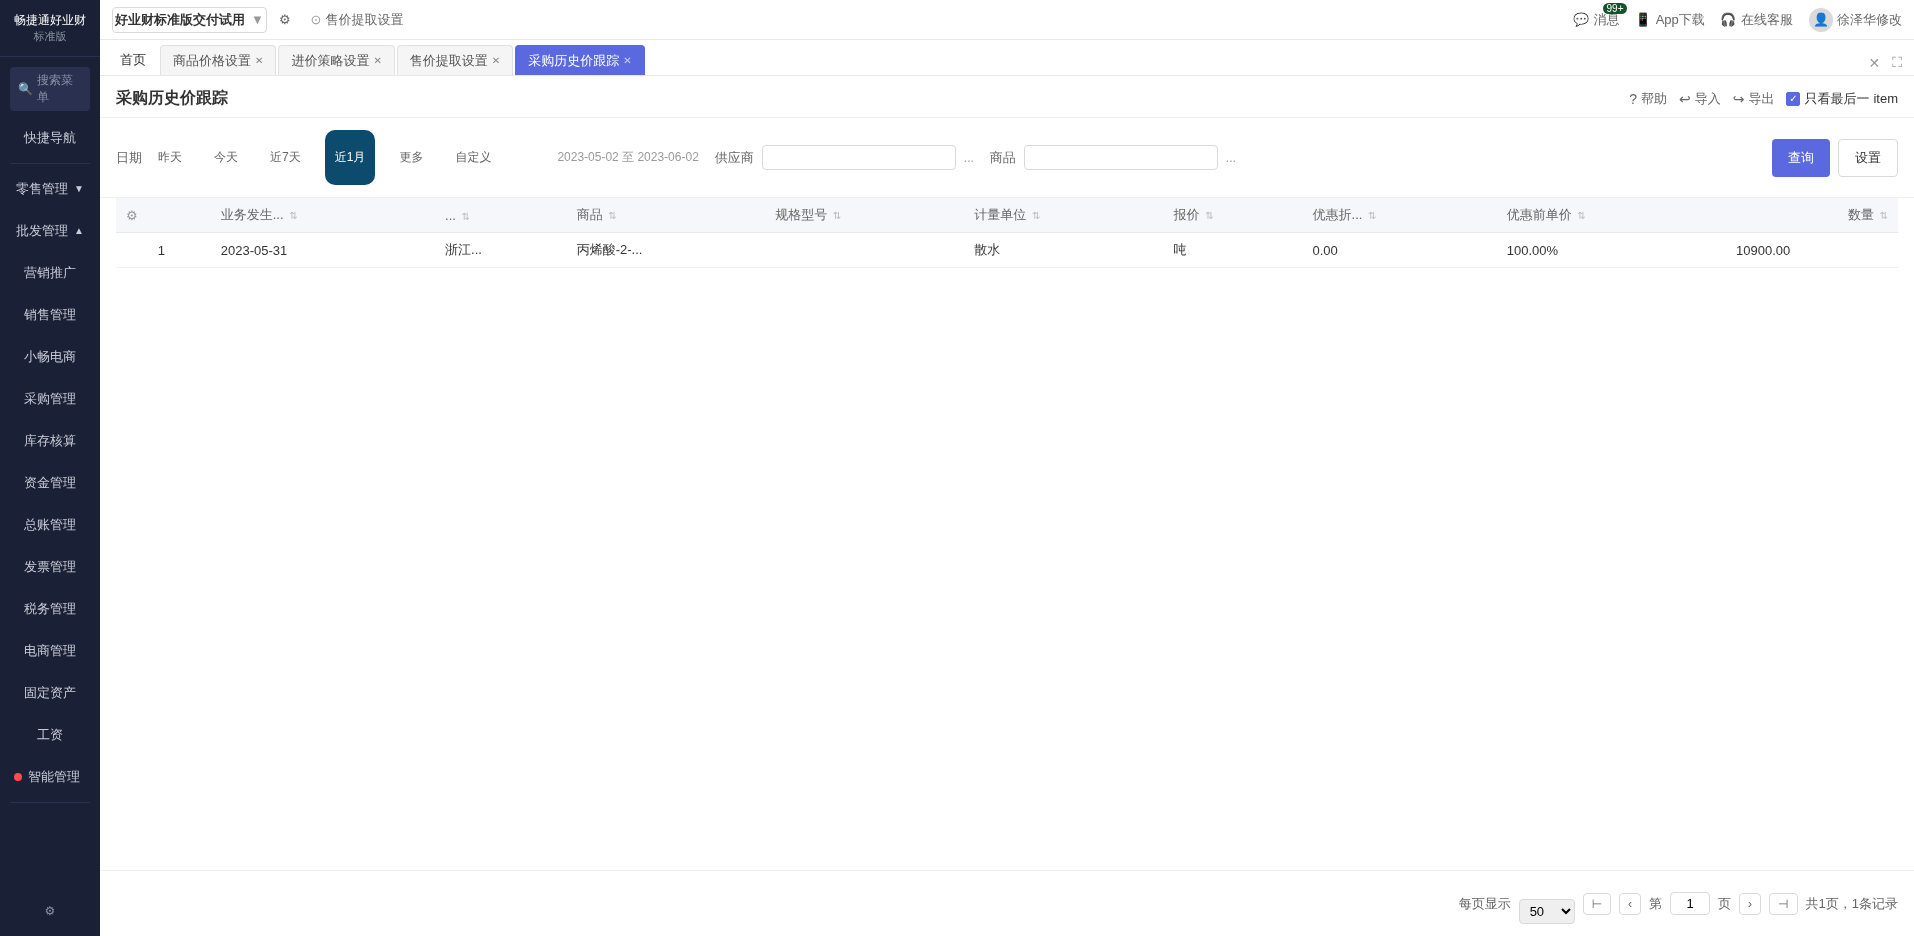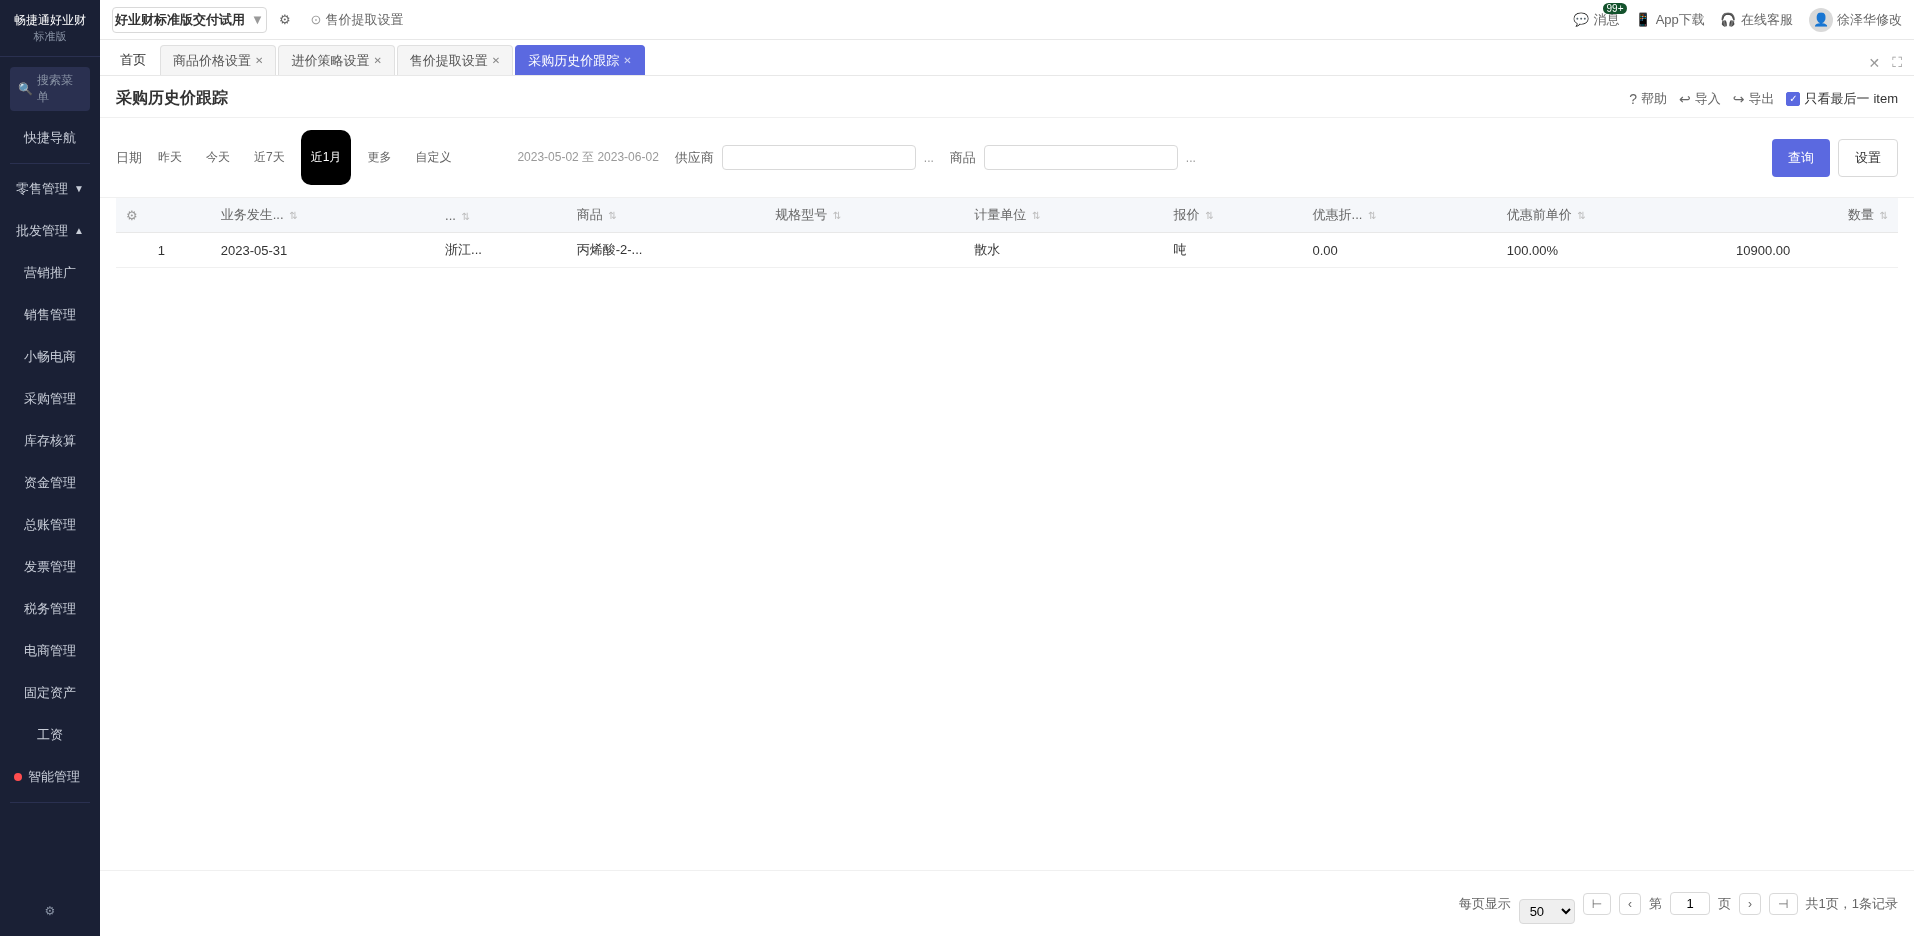--- a/index.html
+++ b/index.html
@@ -54,23 +54,23 @@
     .page-header-actions { display: flex; align-items: center; gap: 12px; }
     .header-action-btn { display: flex; align-items: center; gap: 4px; color: #666; font-size: 13px; cursor: pointer; }
     .header-action-btn .icon { font-size: 14px; }
     .only-last-checkbox { display: flex; align-items: center; gap: 4px; font-size: 13px; color: #333; }
     .checkbox-box { width: 14px; height: 14px; border: 1px solid #5b69e0; background: #5b69e0; border-radius: 2px; display: flex; align-items: center; justify-content: center; color: #fff; font-size: 10px; }
 
     
     .filter-area { padding: 12px 16px; border-bottom: 1px solid #f0f0f0; display: flex; align-items: center; gap: 16px; }
     .filter-row { display: flex; align-items: center; gap: 8px; }
     .filter-label { color: #666; font-size: 13px; white-space: nowrap; }
-    .date-filter { display: flex; align-items: center; gap: 8px; }
+    .date-filter { display: flex; align-items: center; gap: 16px; }
     .date-filter-btn { padding: 2px 8px; font-size: 12px; color: #666; cursor: pointer; border-radius: 3px; }
-    .date-filter-btn.active { background: #000000; color: #fff; border-radius: 10px; padding: 19px 10px; }
+    .date-filter-btn.active { background: #0c4a6e; color: #fff; border-radius: 10px; padding: 19px 10px; }
     .date-range { font-size: 12px; color: #999; margin-left: 4px; }
     .filter-input-group { display: flex; align-items: center; gap: 8px; }
     .filter-input { border: 1px solid #d9d9d9; border-radius: 4px; padding: 4px 8px; font-size: 13px; min-width: 150px; color: #333; outline: none; }
     .filter-more { color: #999; font-size: 12px; cursor: pointer; }
     .filter-actions { margin-left: auto; display: flex; gap: 8px; }
     .btn-primary { background: #5b69e0; color: #fff; border: none; border-radius: 4px; padding: 10px 16px; font-size: 13px; cursor: pointer; }
     .btn-default { background: #fff; color: #333; border: 1px solid #d9d9d9; border-radius: 4px; padding: 6px 16px; font-size: 13px; cursor: pointer; }
 
     
     .table-container { flex: 1; overflow: auto; padding: 0 16px; }

